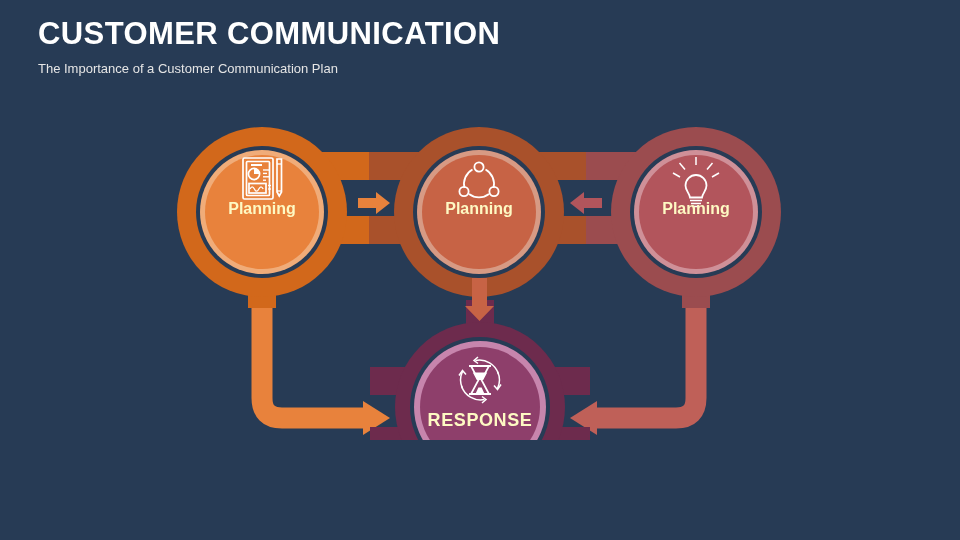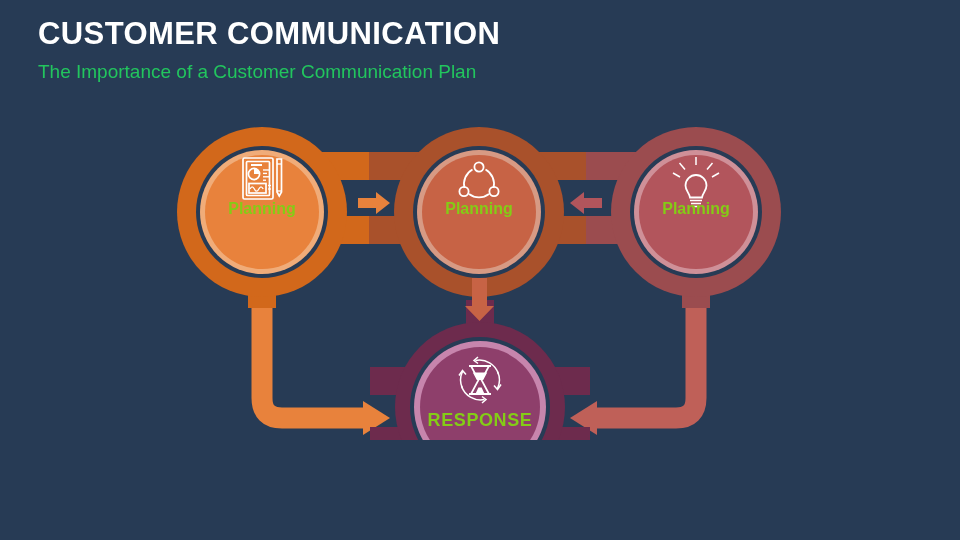--- a/index.html
+++ b/index.html
@@ -24,37 +24,37 @@
   #slide-title {
     font-size: 31px;
     font-weight: bold;
     color: #ffffff;
     letter-spacing: 0.4px;
     line-height: 1.15;
     margin: 0;
     white-space: nowrap;
   }
   #slide-subtitle {
-    font-size: 19px;
+    font-size: 13px;
     font-weight: normal;
-    color: #22c55e;
+    color: #e5e5e5;
     margin: 9px 0 0 0;
     line-height: 1.2;
     white-space: nowrap;
   }
   #diagram {
     position: absolute;
     left: 0;
     top: 0;
     width: 960px;
     height: 540px;
   }
   .node-label {
     position: absolute;
-    color: #84cc16;
+    color: #fef9c3;
     text-align: center;
     pointer-events: none;
     width: 200px;
     font-family: "Liberation Sans", sans-serif;
   }
   .node-label.normal { font-size: 16px; font-weight: 600; }
   .node-label.bold-caps { font-size: 18px; font-weight: bold; letter-spacing: 0.6px; }
   #lbl-planning  { left: 162px; top: 200px; }
   #lbl-sharing   { left: 379px; top: 200px; }
   #lbl-knowledge { left: 596px; top: 200px; }

